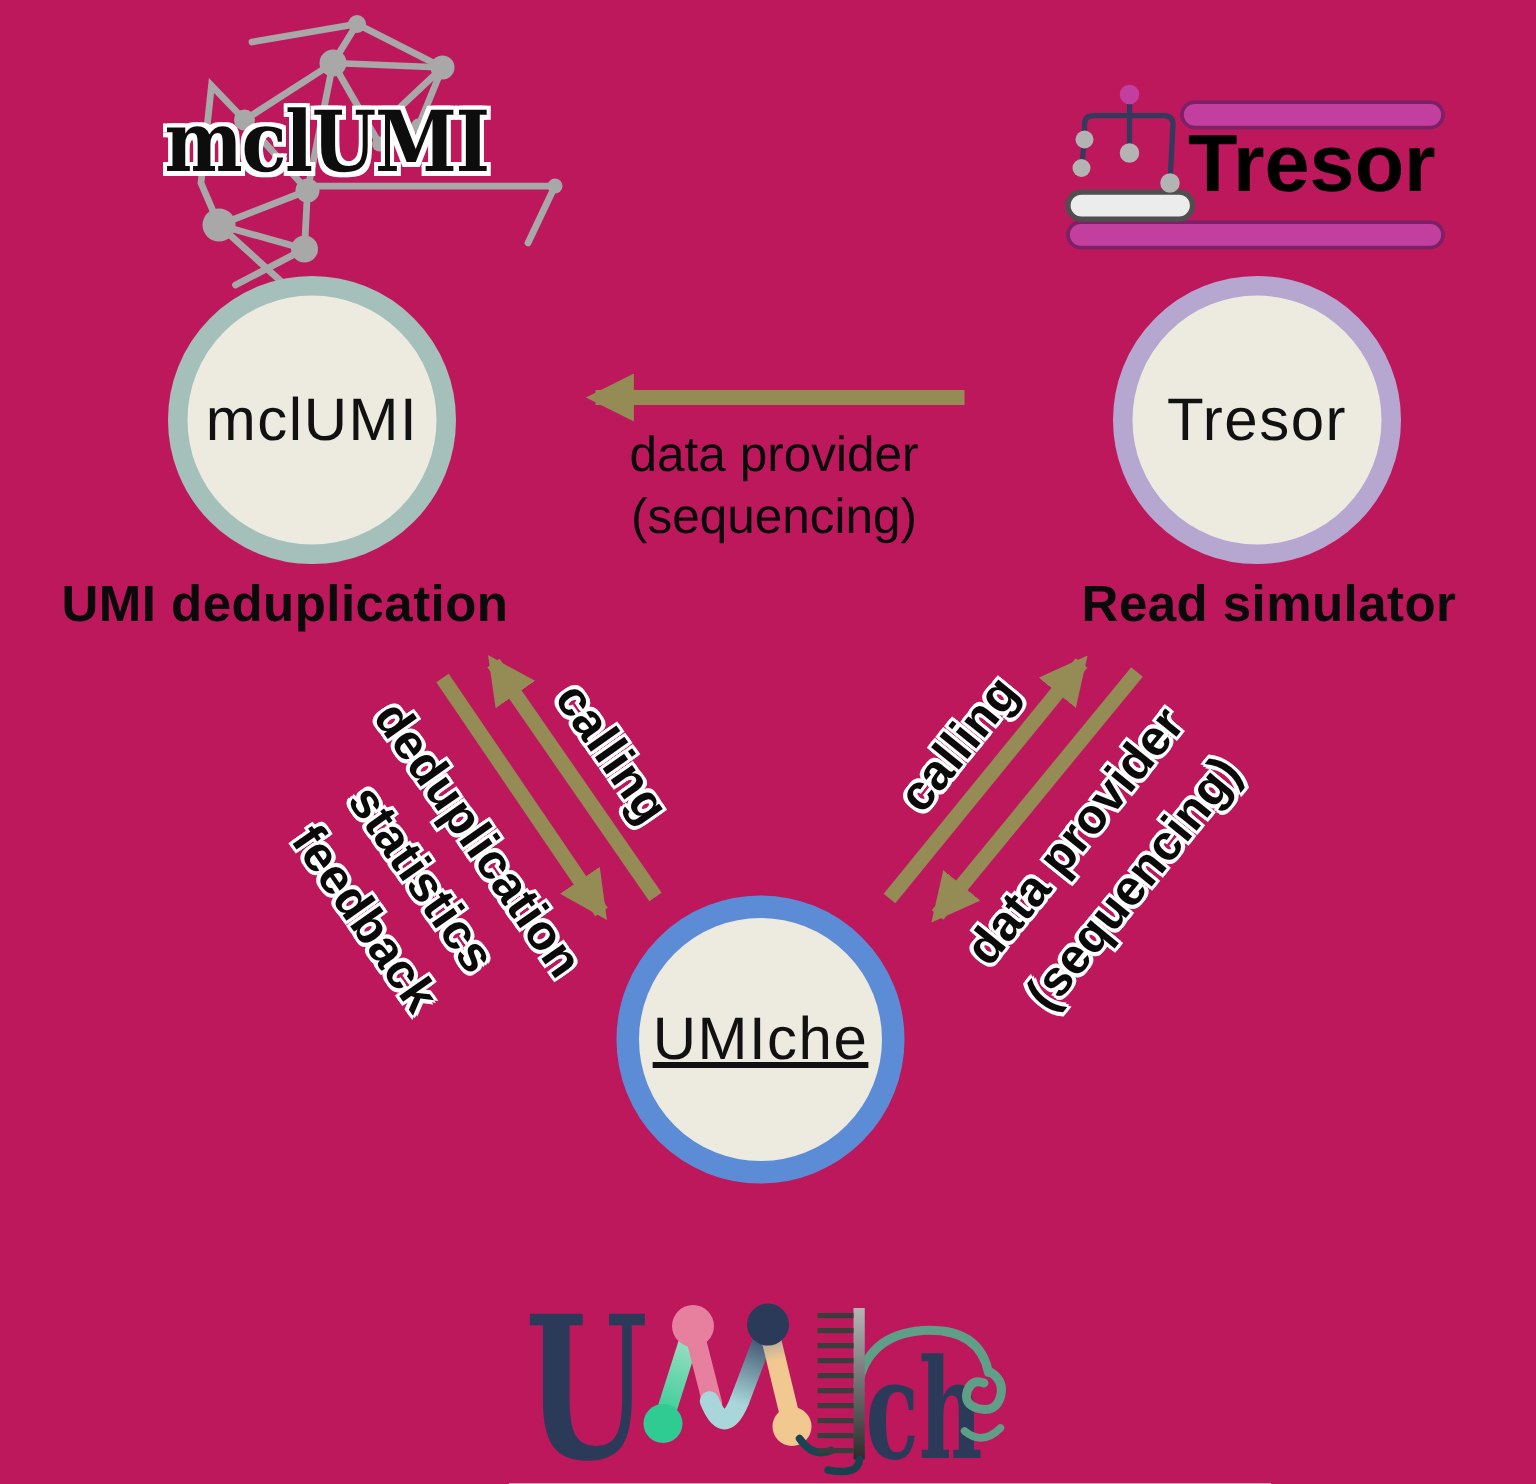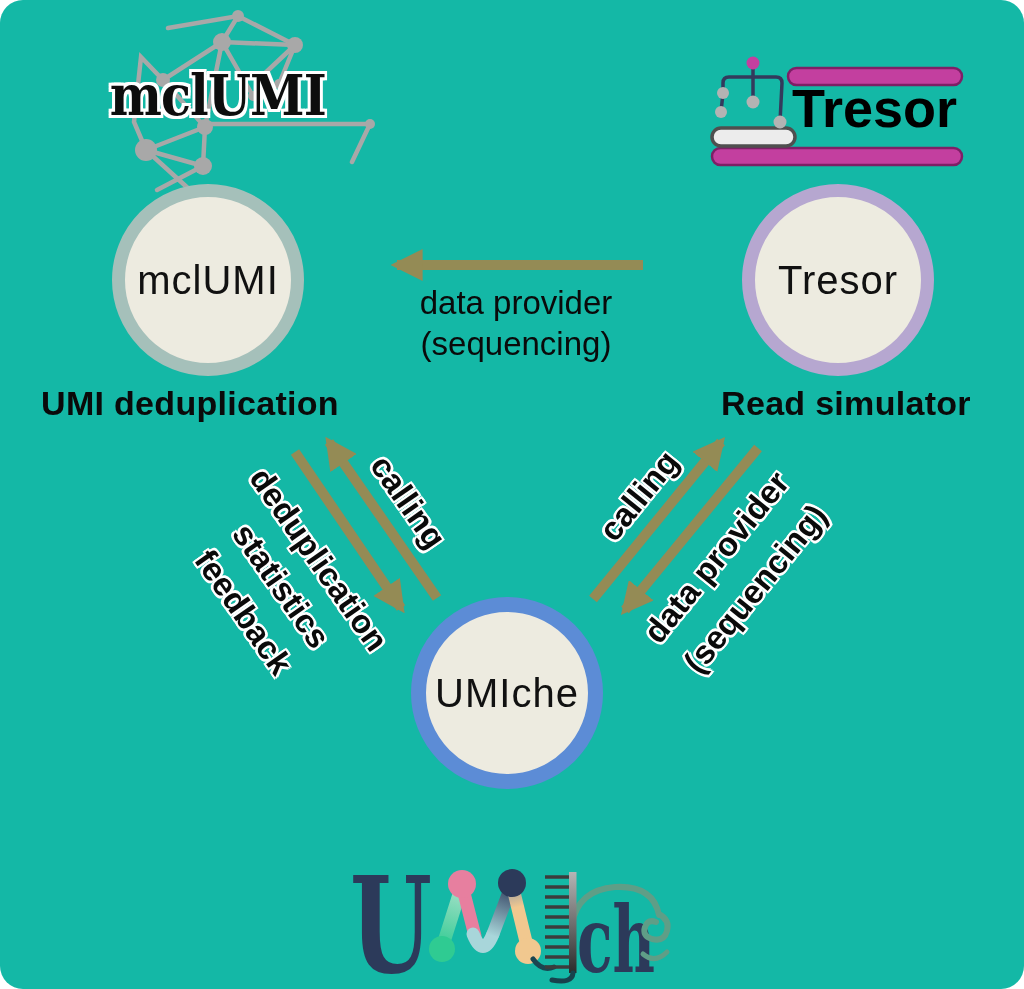--- a/index.html
+++ b/index.html
@@ -1,30 +1,30 @@
 <!DOCTYPE html>
 <html><head>
 <meta charset="utf-8">
 <style>
   html,body{margin:0;padding:0;background:#fff;}
   .canvas{
-    position:relative;width:1024px;height:989px;background:#14b8a6;
-    font-family:"Liberation Sans",sans-serif;overflow:hidden;border-radius:23px;
+    position:relative;width:1024px;height:989px;background:#be185d;
+    font-family:"Liberation Sans",sans-serif;overflow:hidden;
   }
   svg{display:block;}
   .overlay{position:absolute;left:0;top:0;}
   
   .node-circle{
     position:absolute;border-radius:50%;background:#edebe0;
     display:flex;align-items:center;justify-content:center;
     color:#111;font-size:40px;letter-spacing:1px;font-weight:400;
   }
   .node-mclumi{left:112px;top:184px;width:166px;height:166px;border:13px solid #a5c0ba;}
   .node-tresor{left:742px;top:184px;width:166px;height:166px;border:13px solid #b6a7d0;}
-  .node-umiche{left:411px;top:597px;width:162px;height:162px;border:15px solid #5c8cd6;}
+  .node-umiche{left:411px;top:597px;width:162px;height:162px;border:15px solid #5c8cd6;text-decoration:underline;}
   
   .caption{
     position:absolute;width:380px;text-align:center;color:#0a0a0a;
     font-size:34px;font-weight:700;letter-spacing:.3px;white-space:nowrap;
   }
   .cap-mclumi{left:0px;top:384px;}
   .cap-tresor{left:656px;top:384px;}
   .cap-umiche{left:318px;top:809px;}
   
   .hlabel{

